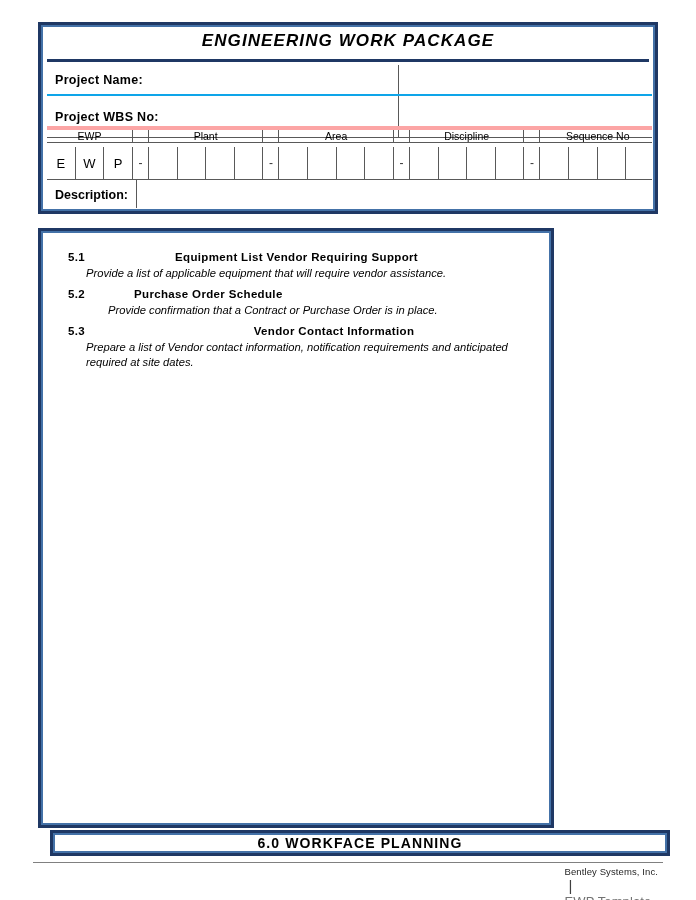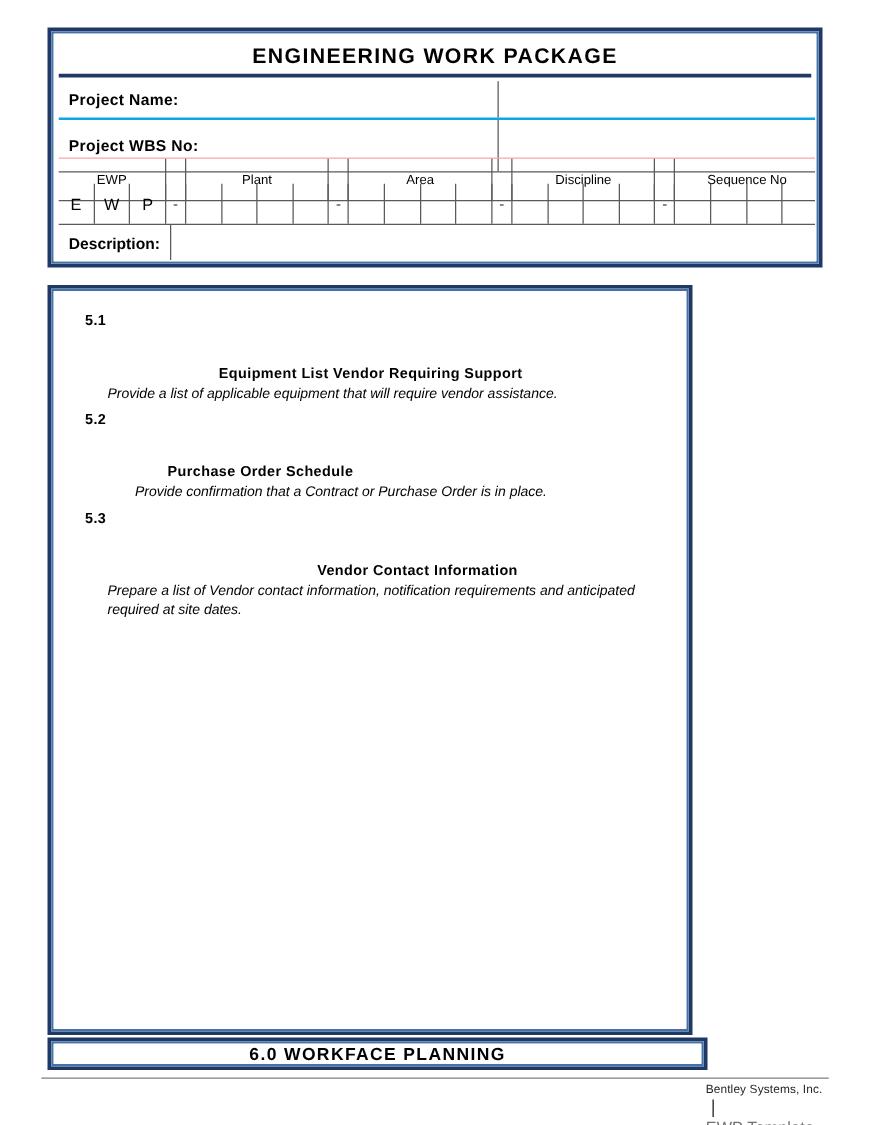--- a/index.html
+++ b/index.html
@@ -55,24 +55,24 @@
     height: 192px;
   }
 
   .title-bar {
     position: absolute;
     left: 3px;
     top: 3px;
     right: 3px;
     height: 28px;
     display: flex;
-    align-items: center;
     justify-content: center;
     border-bottom: 3px solid #1F3864;
     box-sizing: content-box;
+    font-style: italic;
   }
   .title-bar .title-text {
     font-size: 17px;
     font-weight: bold;
     letter-spacing: 1.1px;
     color: #000000;
     white-space: nowrap;
   }
 
   .hdr-table {
@@ -119,24 +119,24 @@
   }
   .pn-label { border-right: 1px solid #595959; }
   .wbs-label { border-right: 1px solid #595959; }
   .pn-value, .wbs-value { flex: 1; }
 
   
   .colhdr-row {
     left: 0;
     top: 61px;
     width: 608px;
-    height: 35px;
+    height: 17px;
     display: flex;
     border-bottom: 1px solid #595959;
-    border-top: 1px solid #fca5a5;
+    border-top: 4px solid #fca5a5;
     box-sizing: border-box;
   }
   .colhdr-cell {
     box-sizing: border-box;
     display: flex;
     align-items: center;
     justify-content: center;
     font-size: 10.5px;
     border-right: 1px solid #595959;
     white-space: nowrap;
@@ -212,40 +212,39 @@
     letter-spacing: 0.35px;
     margin-top: 7px;
     margin-bottom: 3px;
   }
   .sec-heading .num {
     width: 22px;
     flex: none;
   }
   .sec-heading .txt {
     flex: 1;
-    margin-top: 42px;
   }
   .sec-heading .txt.indent-far { padding-left: 85px; }
   .sec-heading .txt.indent-mid { padding-left: 44px; }
   .sec-heading .txt.indent-near { padding-left: 44px; text-align: center; }
 
   .sec-para {
     font-size: 11.2px;
     font-style: italic;
     line-height: 1.35;
     margin: 2px 0 6px 18px;
     padding-right: 14px;
   }
   .sec-para.indented { padding-left: 22px; }
 
   
   #footer-bar {
-    left: 38px;
+    left: 50px;
     top: 830px;
-    width: 528px;
+    width: 620px;
     height: 26px;
   }
   .footer-bar-text {
     position: absolute;
     left: 0; top: 0; right: 0; bottom: 0;
     display: flex;
     align-items: center;
     justify-content: center;
     font-size: 14px;
     font-weight: bold;

